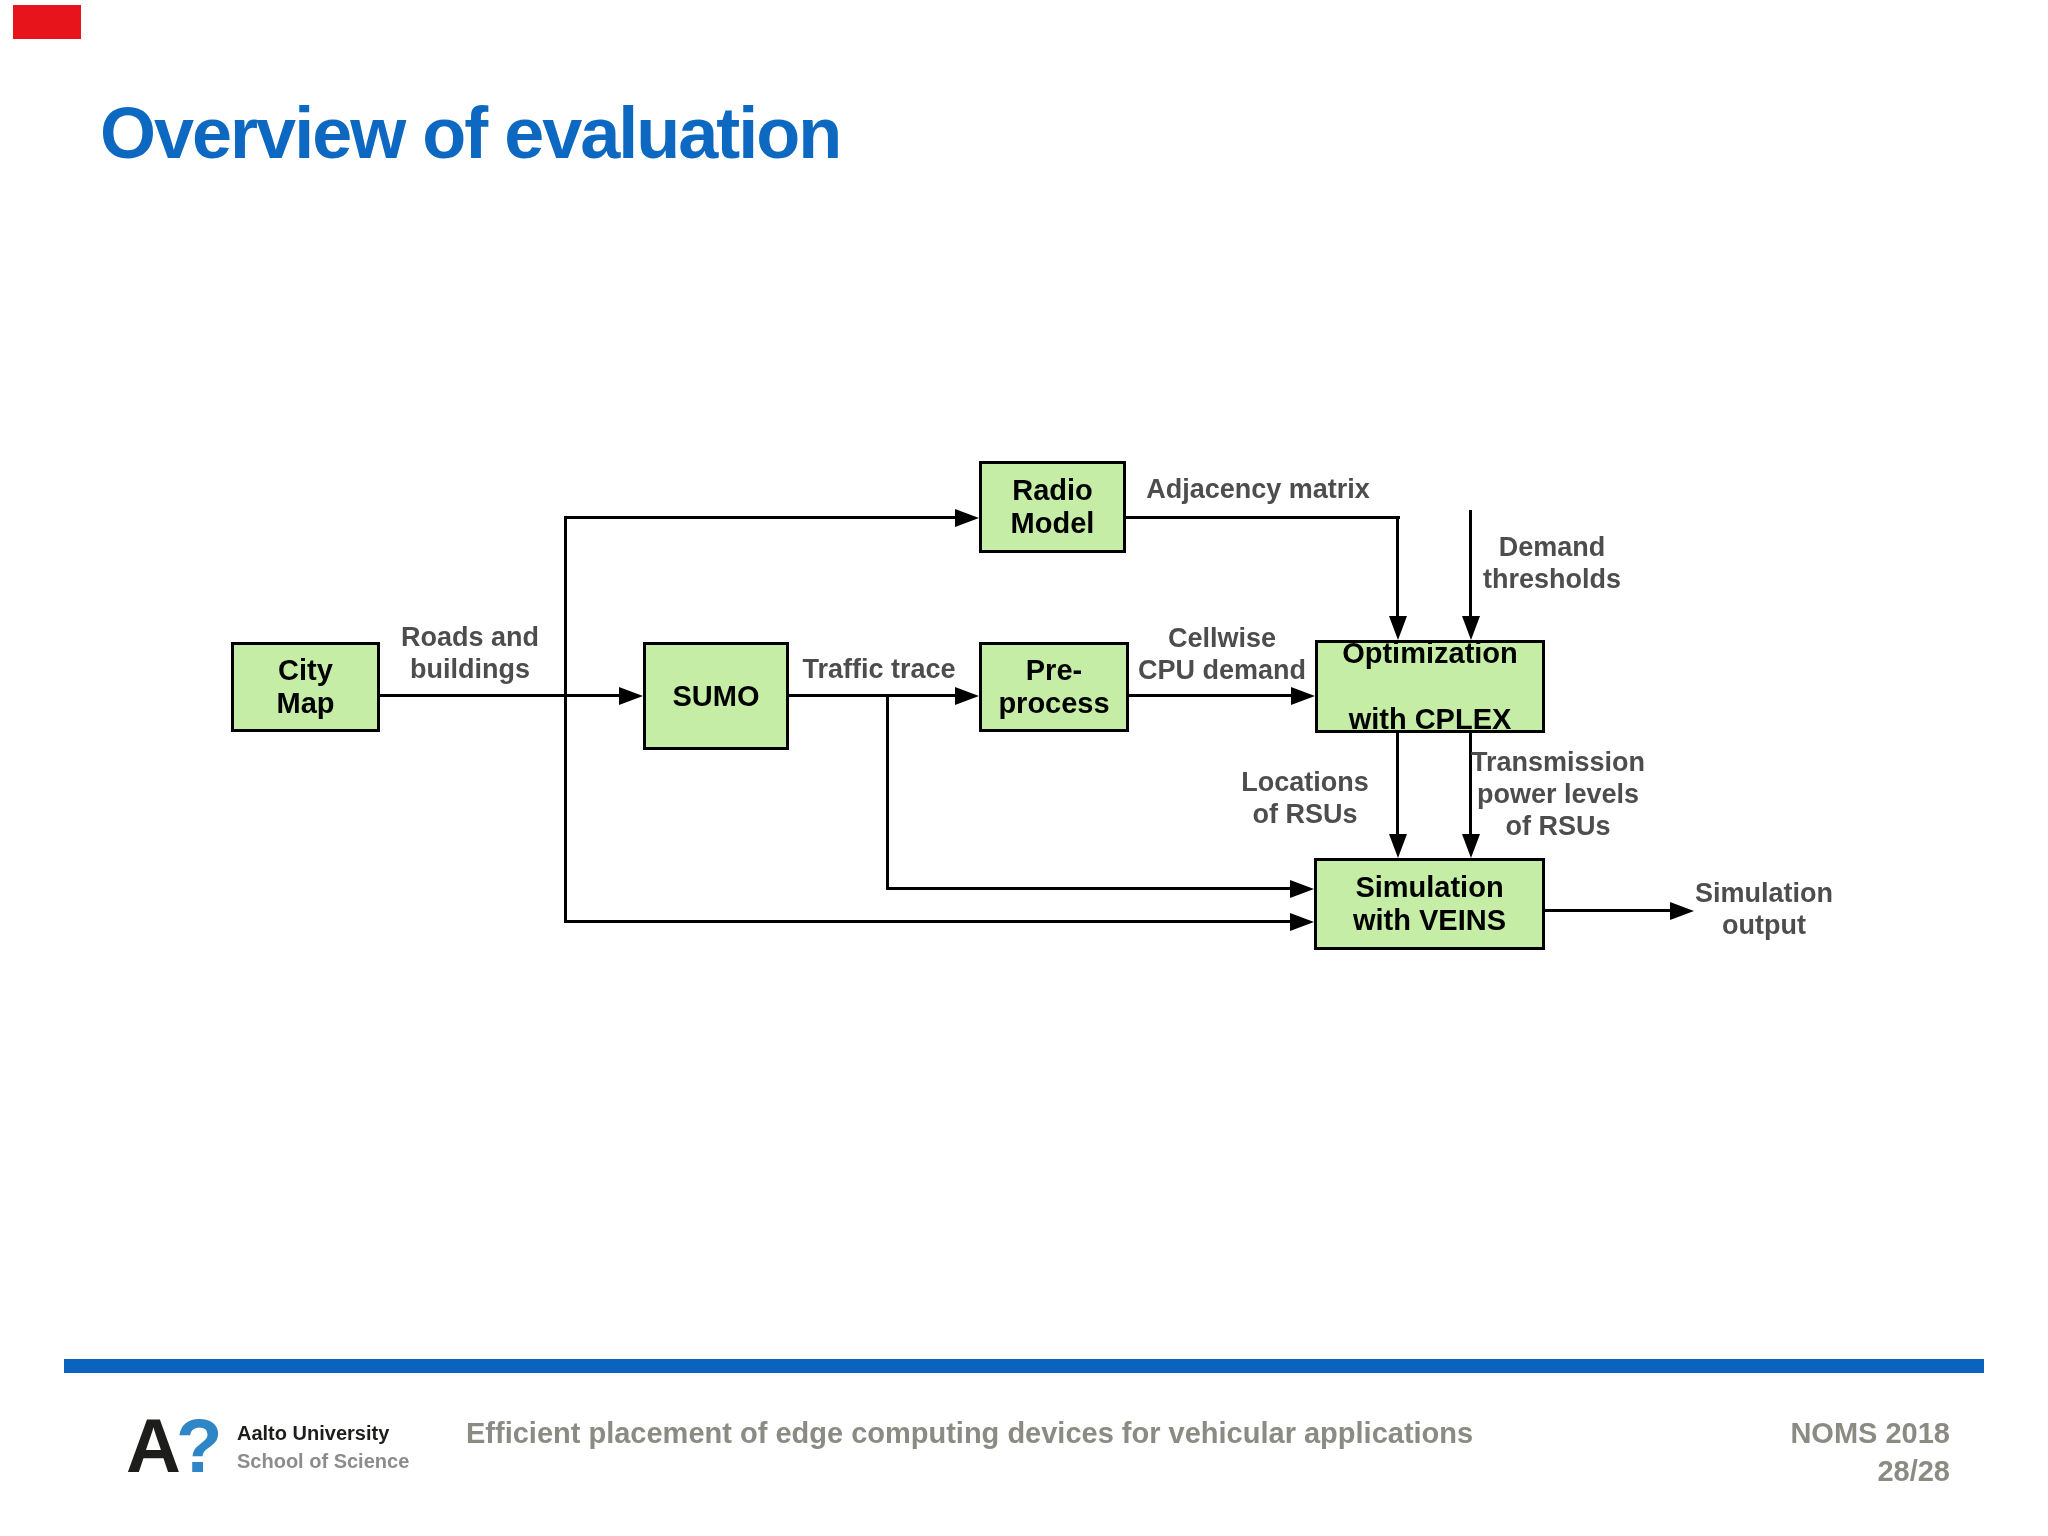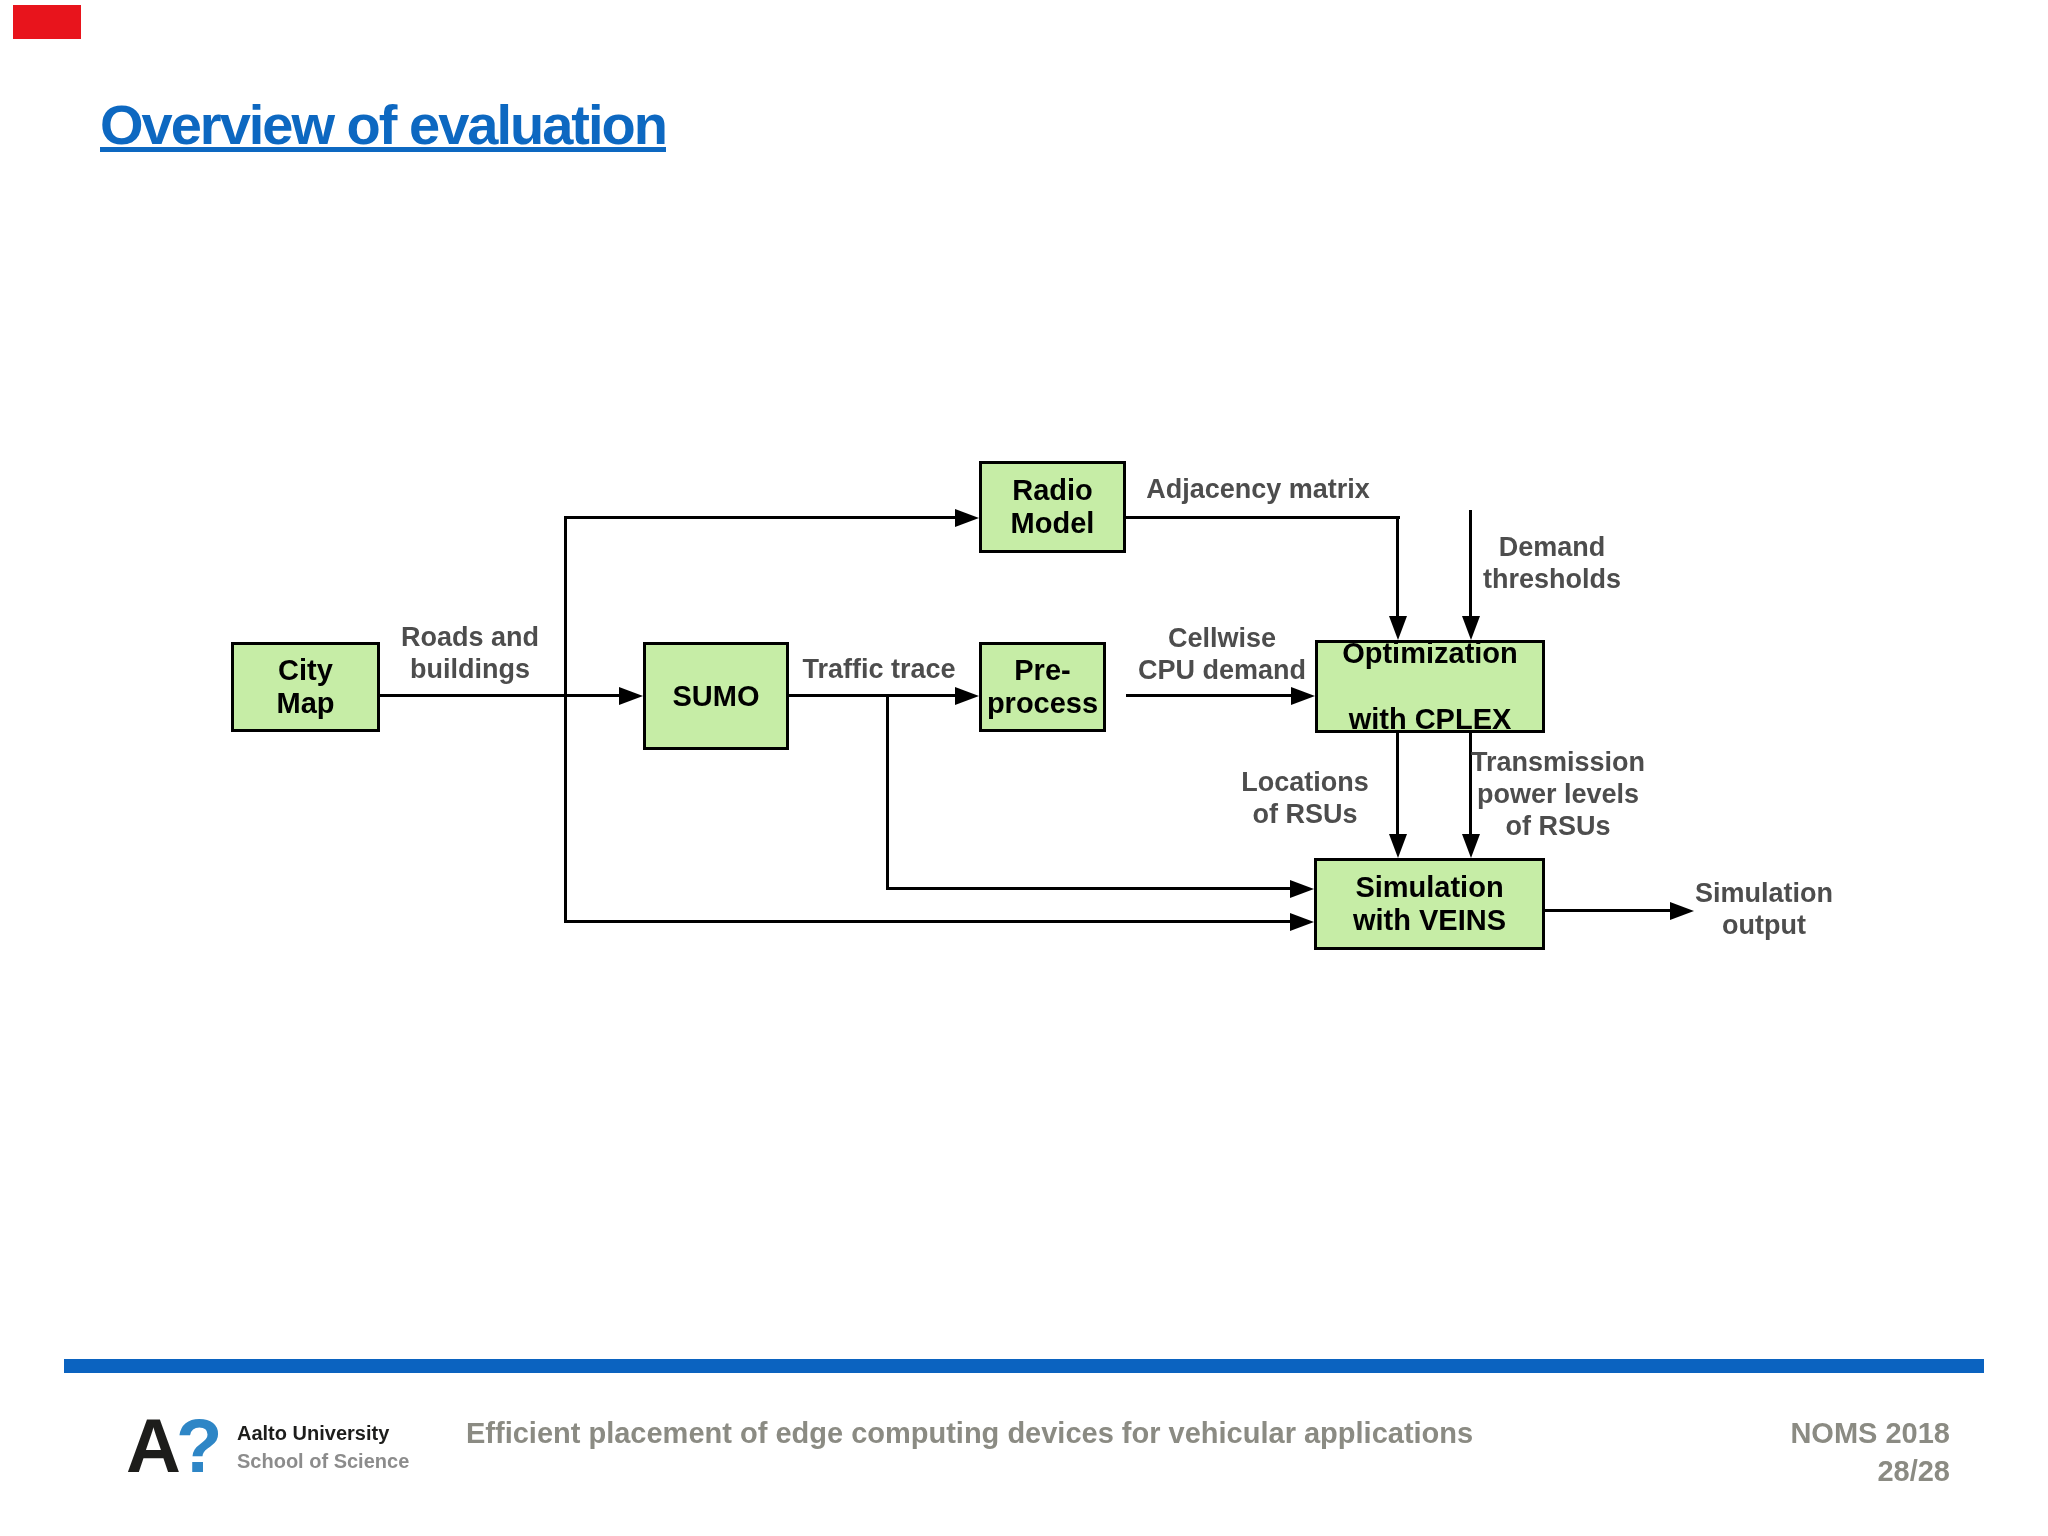--- a/index.html
+++ b/index.html
@@ -12,26 +12,25 @@
     font-family: "Liberation Sans", sans-serif;
   }
   .corner-mark {
     position: absolute;
     left: 13px; top: 5px; width: 68px; height: 34px;
     background: var(--corner-red, #e8141c);
   }
   .page-title {
     position: absolute;
     left: 100px; top: 92px;
-    font-size: 56px;
+    font-size: 72px;
     font-weight: bold;
     letter-spacing: -2px;
     color: var(--title-blue, #0d68c1);
     white-space: nowrap;
-    text-decoration: underline;
   }
   .node {
     position: absolute;
     box-sizing: border-box;
     background: var(--node-fill-green, #c6eda6);
     border: 3px solid #000;
     display: flex;
     flex-direction: column;
     align-items: center;
     justify-content: center;
@@ -156,21 +155,21 @@
       <div>City</div>
       <div>Map</div>
     </div>
     <div class="node" style="left:643px; top:642px; width:146px; height:108px;">
       <div>SUMO</div>
     </div>
     <div class="node" style="left:979px; top:461px; width:147px; height:92px;">
       <div>Radio</div>
       <div>Model</div>
     </div>
-    <div class="node" style="left:979px; top:642px; width:127px; height:90px;">
+    <div class="node" style="left:979px; top:642px; width:150px; height:90px;">
       <div>Pre-</div>
       <div>process</div>
     </div>
     <div class="node" style="left:1315px; top:640px; width:230px; height:93px;gap:33px;">
       <div>Optimization</div>
       <div>with CPLEX</div>
     </div>
     <div class="node" style="left:1314px; top:858px; width:231px; height:92px;">
       <div>Simulation</div>
       <div>with VEINS</div>

